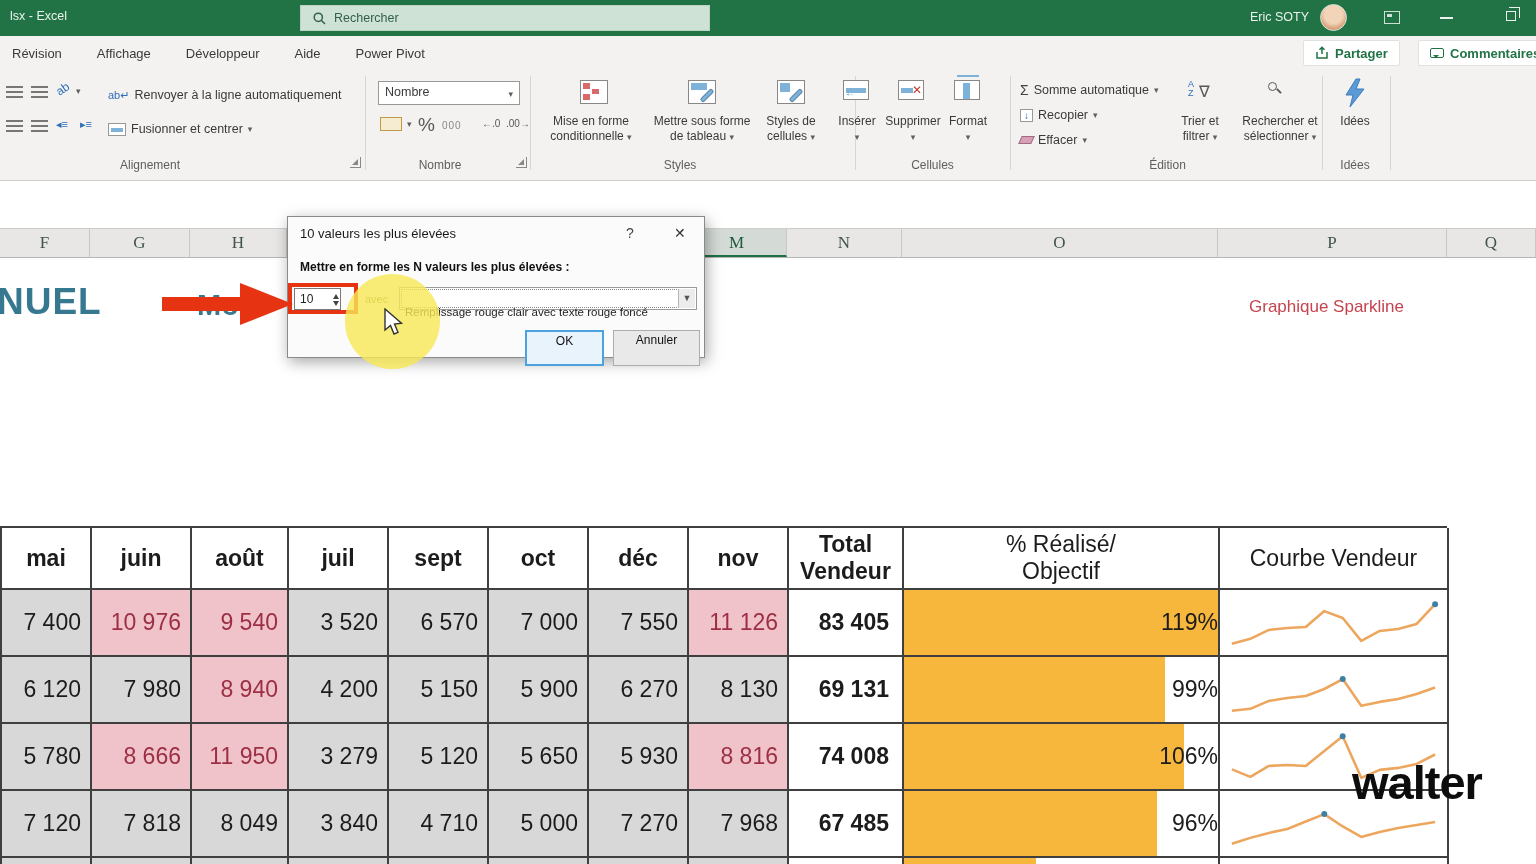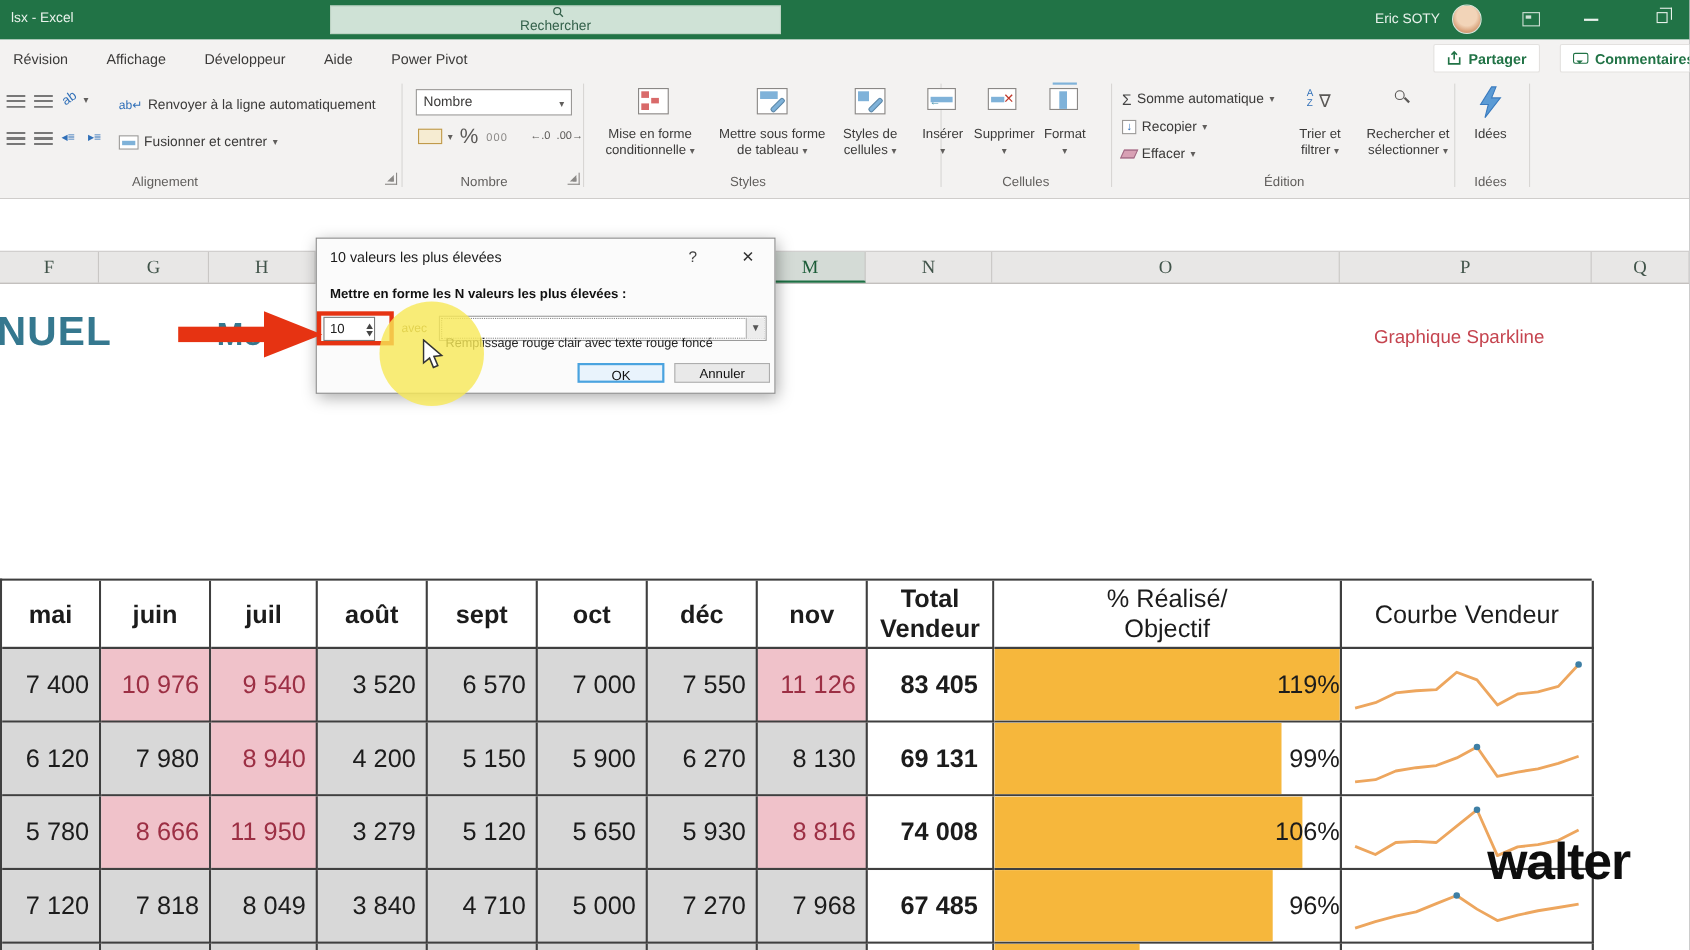--- a/index.html
+++ b/index.html
@@ -4,21 +4,21 @@
 <style>
   * { margin:0; padding:0; box-sizing:border-box; }
   html,body { background:#888; }
   #app { position:relative; width:1536px; height:864px; overflow:hidden;
          font-family:"Liberation Sans",sans-serif; background:#fff; }
 
   
   .titlebar { position:absolute; left:0; top:0; width:1536px; height:36px; background:#217346; }
   .tb-title { position:absolute; left:10px; top:9px; font-size:12.5px; color:#eaf3ec; }
   .tb-search { position:absolute; left:300px; top:5px; width:410px; height:26px;
-               background:#cfe2d6; border:1px solid #bcd3c3; display:flex; align-items:center;flex-direction:column; }
+               background:#cfe2d6; border:1px solid #bcd3c3; display:flex; align-items:center; }
   .tb-search svg { margin:0 8px 0 12px; }
   .tb-search span { font-size:12.5px; color:#33604a; }
   .tb-user { position:absolute; left:1250px; top:10px; font-size:12.5px; color:#e9f2ec; }
   .tb-avatar { position:absolute; left:1320px; top:4px; width:27px; height:27px; border-radius:50%;
                background:radial-gradient(circle at 50% 38%, #f2d4b8 0 45%, #d9a37c 70%, #b9805a 100%);
                border:1px solid #d8e7dd; }
   .tb-ribbonopt { position:absolute; left:1384px; top:11px; width:16px; height:13px; border:1px solid #cfe0d5; }
   .tb-ribbonopt:after { content:""; position:absolute; left:2px; top:2px; width:5px; height:3px; background:#cfe0d5; }
   .tb-min { position:absolute; left:1440px; top:17px; width:13px; height:2px; background:#e9f2ec; }
   .tb-restore { position:absolute; left:1506px; top:11px; width:10px; height:10px; border:1px solid #e9f2ec; }
@@ -101,21 +101,21 @@
   .dlg-spinbtns { position:absolute; left:36px; top:1px; width:10px; height:19px; display:flex; flex-direction:column;
                   justify-content:center; gap:2px; align-items:center; }
   .spin-up { width:0; height:0; border:3.5px solid transparent; border-bottom:5px solid #444; }
   .spin-dn { width:0; height:0; border:3.5px solid transparent; border-top:5px solid #444; }
   .red-box { position:absolute; left:0px; top:66px; width:70px; height:31px; border:4px solid #e63312; z-index:5; }
   .dlg-avec { position:absolute; left:77px; top:76px; font-size:11px; color:#8a7a30; }
   .dlg-drop { position:absolute; left:111px; top:70px; width:298px; height:23px; background:#fff; border:1px solid #9a9a9a;
               font-size:11.5px; padding:18px 20px 0 5px; outline:1px dotted #888; outline-offset:-3px; white-space:nowrap; }
   .dlg-drop-btn { position:absolute; right:1px; top:1px; width:17px; height:19px; background:#ececec;
                   border-left:1px solid #b5b5b5; text-align:center; font-size:9px; color:#555; line-height:19px; }
-  .dlg-btn { position:absolute; top:113px; height:18px; background:#e9e9e9; border:1px solid #adadad;
+  .dlg-btn { position:absolute; top:113px; height:36px; background:#e9e9e9; border:1px solid #adadad;
              font-size:12px; text-align:center; line-height:19px; color:#111; }
   .btn-ok { left:237px; width:79px; border:2px solid #4aa3df; background:#e9f3fc; }
   .btn-cancel { left:325px; width:87px; }
 
   
   .halo { position:absolute; left:345px; top:93px; width:95px; height:95px; border-radius:50%;
           background:rgba(247,233,86,.8); z-index:60; }
   .cursor { position:absolute; left:384px; top:127px; z-index:65; }
   .arrow-shaft { position:absolute; left:162px; top:116px; width:80px; height:14px; background:#e63312; z-index:70; }
   .arrow-head { position:absolute; left:240px; top:102px; width:0; height:0; z-index:70;
@@ -314,22 +314,22 @@
       </div>
     <div class="sheet-title">NUEL</div>
     <div class="sheet-subtitle">Mont</div>
     <div class="spark-caption">Graphique Sparkline</div>
 
     <div class="xtable">
       <div class="trow thead" id="thead-row">
 
         <div class="tc mh">mai</div>
           <div class="tc mh">juin</div>
+          <div class="tc mh">août</div>
           <div class="tc mh">juil</div>
-          <div class="tc mh">août</div>
           <div class="tc mh">sept</div>
           <div class="tc mh">oct</div>
           <div class="tc mh">déc</div>
           <div class="tc mh">nov</div>
           <div class="tc two tot">
           <span>Total</span>
           <span>Vendeur</span>
         </div>
         <div class="tc two">
           <span>% Réalisé/</span>

